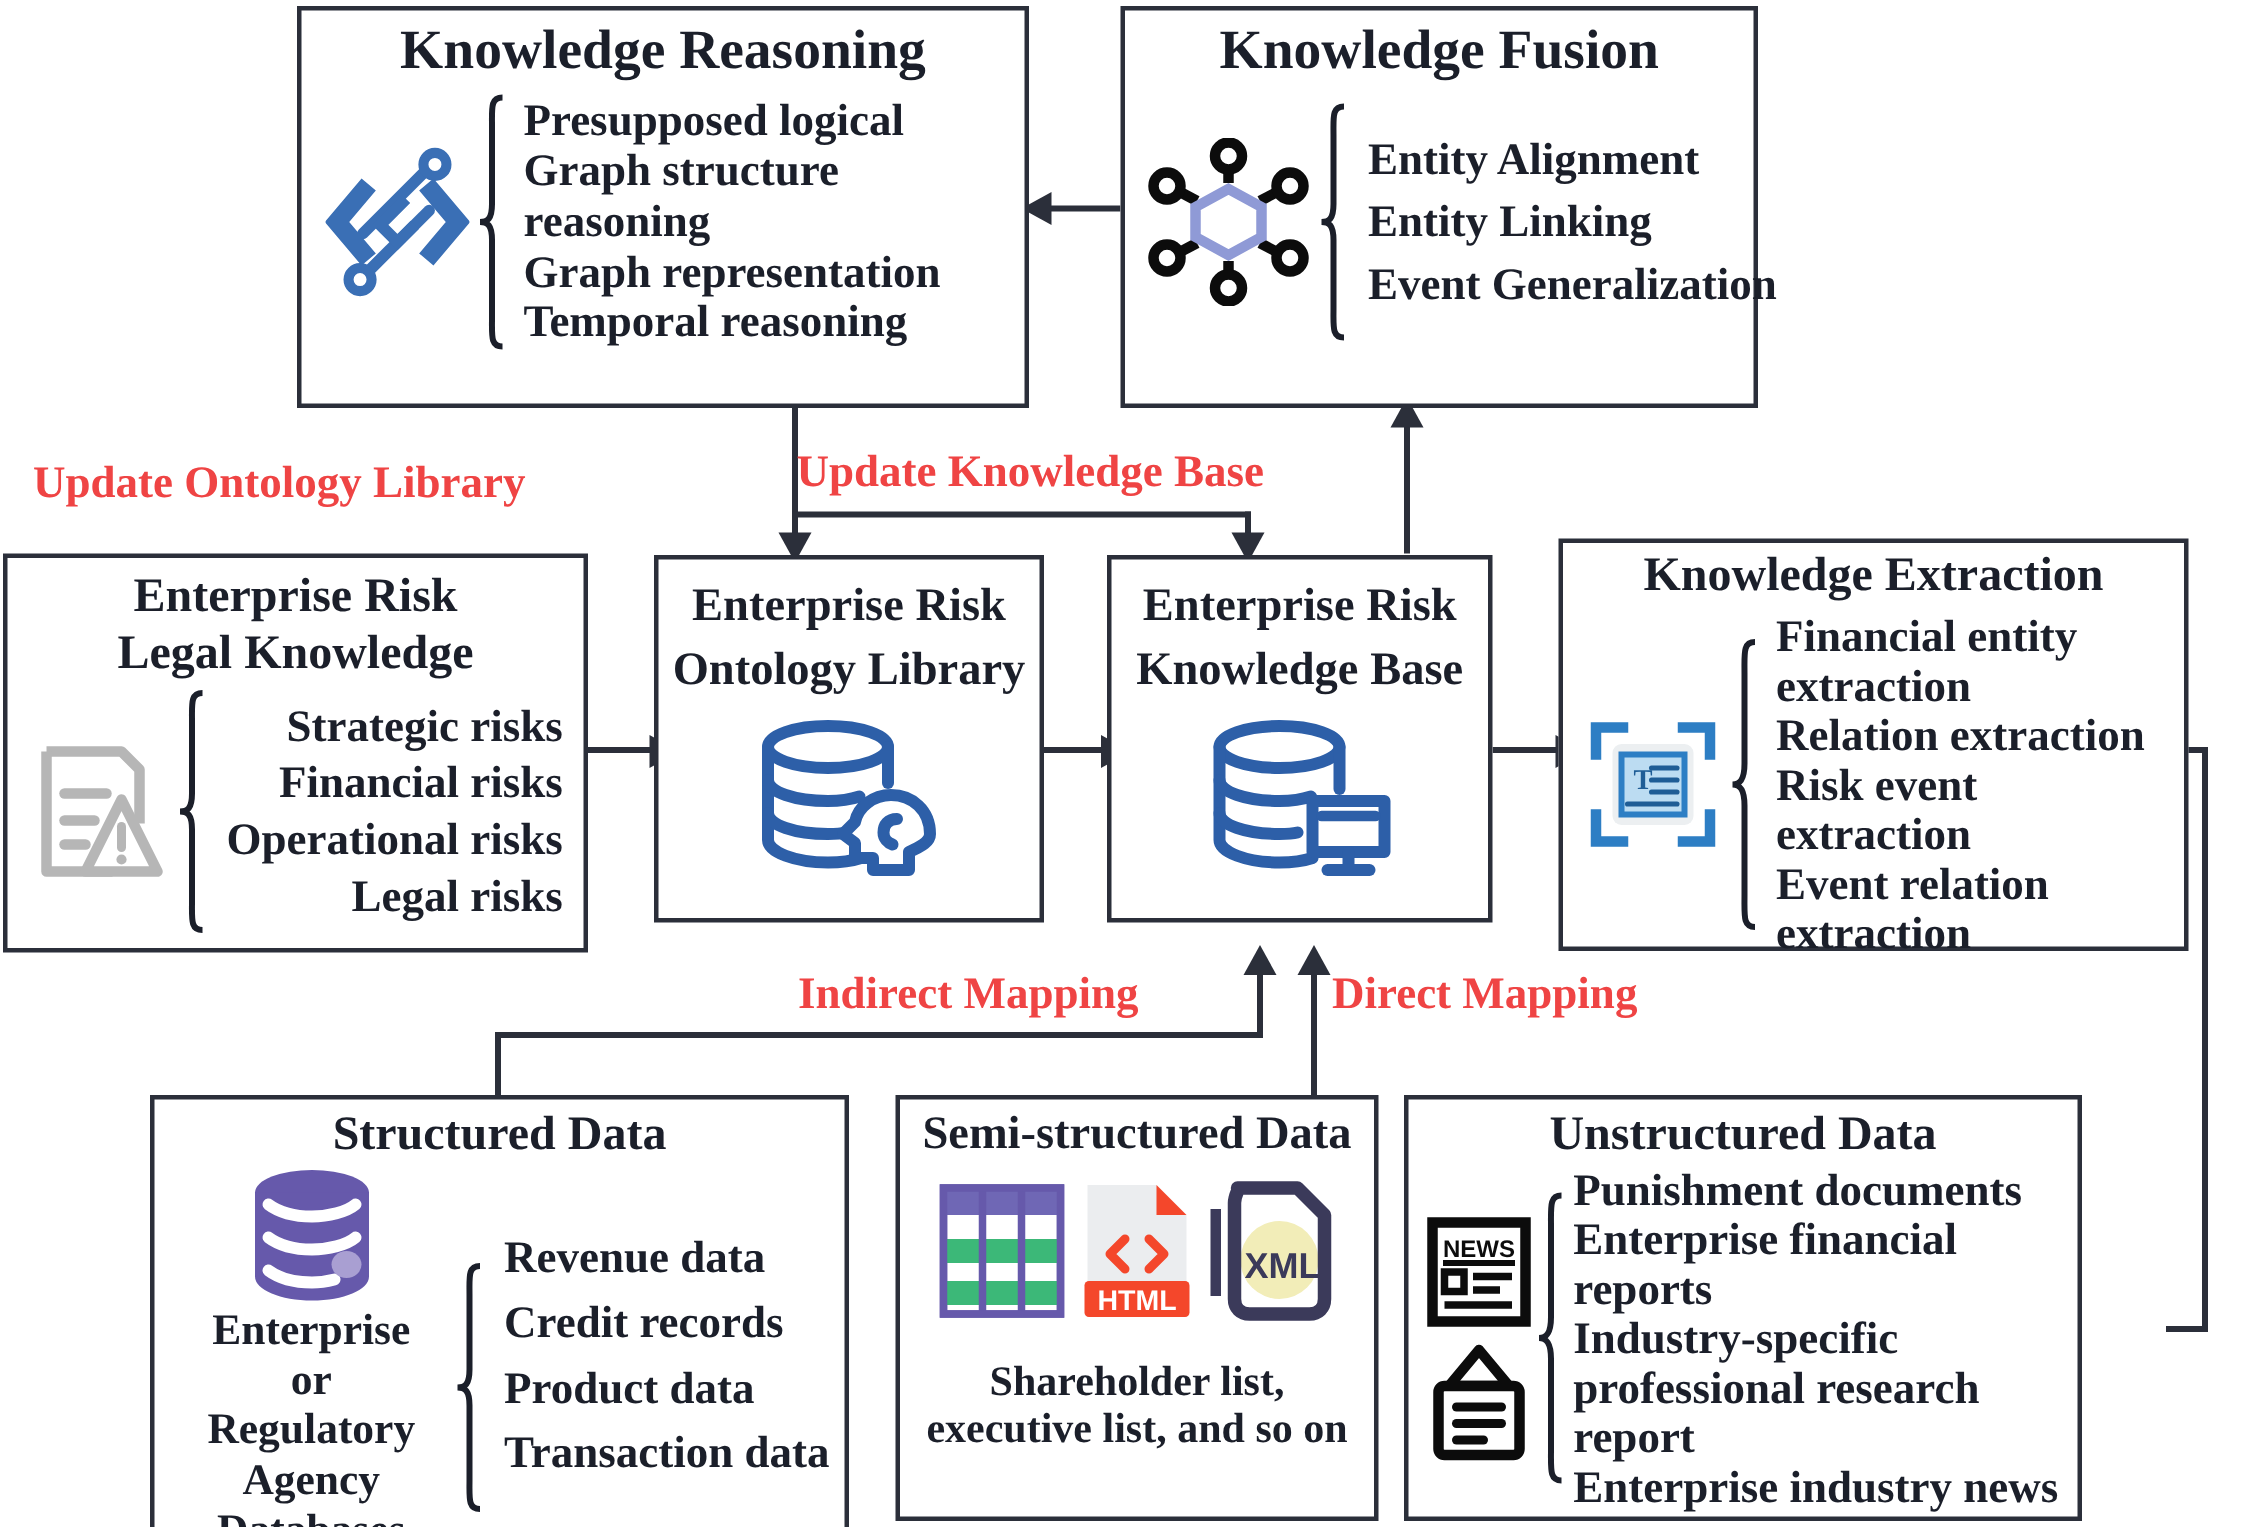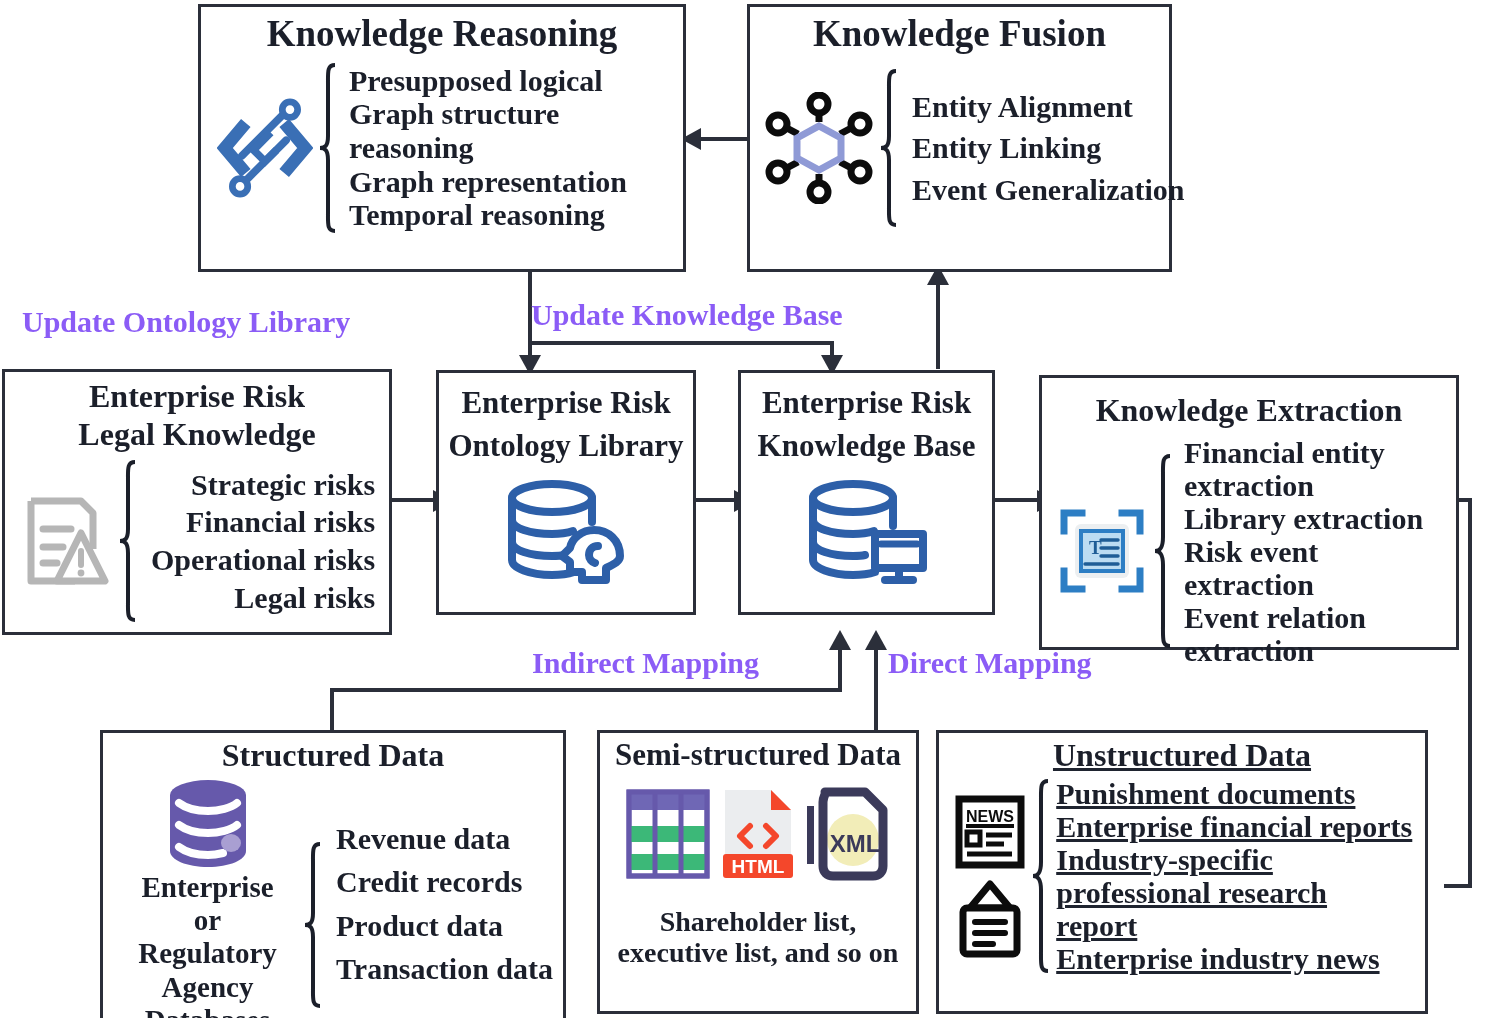--- a/index.html
+++ b/index.html
@@ -54,21 +54,21 @@
     align-items: center;
   }
   .brace svg { display: block; }
 
   .icon { flex: 0 0 auto; display: flex; align-items: center; justify-content: center; }
 
   .conn-label {
     position: absolute;
     font-weight: bold;
     font-size: 30px;
-    color: #8b5cf6;
+    color: #ef4444;
     white-space: nowrap;
   }
 
   .line {
     position: absolute;
     background: #2b2f3a;
   }
   .arrow {
     position: absolute;
     width: 0; height: 0;
@@ -288,21 +288,21 @@
         <g fill="none" stroke="#2d5fa8" stroke-width="8" stroke-linejoin="round" stroke-linecap="round">
           <rect x="72" y="58" width="48" height="34"></rect>
           <path d="M96 92 V102"></path>
           <path d="M82 104 H110"></path>
         </g>
         <path d="M78 68 H114" stroke="#2d5fa8" stroke-width="7" stroke-linecap="round"></path>
       </svg>
     </div>
   </div>
 
-  <div class="box" style="left:1039px; top:375px; width:420px; height:275px; padding:16px 10px;">
+  <div class="box" style="left:1039px; top:359px; width:420px; height:275px; padding:4px 10px;">
     <div class="box-title title-md">Knowledge Extraction</div>
     <div class="row" style="margin-top:8px;">
       <div class="icon" style="width:100px;">
         <svg width="88" height="88" viewBox="0 0 88 88">
           <g stroke="#2d7ec4" stroke-width="7" fill="none" stroke-linecap="square">
             <path d="M6 24 V6 H24"></path>
             <path d="M64 6 H82 V24"></path>
             <path d="M82 64 V82 H64"></path>
             <path d="M24 82 H6 V64"></path>
           </g>
@@ -317,21 +317,21 @@
           </g>
         </svg>
       </div>
       <div class="brace">
         <svg width="22" height="196" viewBox="0 0 22 196" preserveAspectRatio="none">
           <path d="M18 3 C10 3 11 10 11 24 L11 84 C11 95 8 98 3 98 C8 98 11 101 11 112 L11 172 C11 186 10 193 18 193" fill="none" stroke="#1b1f2a" stroke-width="4"></path>
         </svg>
       </div>
       <div class="bullets wrap" style="margin-left:10px; width:275px; line-height:1.1;">
         <div>Financial entity extraction</div>
-        <div>Library extraction</div>
+        <div>Relation extraction</div>
         <div>Risk event extraction</div>
         <div>Event relation extraction</div>
       </div>
     </div>
   </div>
 
   <div class="box" style="left:100px; top:730px; width:466px; height:348px; padding:6px 10px;">
     <div class="box-title title-md">Structured Data</div>
     <div class="row" style="margin-top:4px; align-items:flex-start;">
       <div style="width:200px;">
@@ -394,21 +394,21 @@
           <rect x="2" y="20" width="7" height="58" fill="#3b3a5a"></rect>
           <circle cx="48" cy="54" r="26" fill="#f2edb8"></circle>
           <path d="M20 6 H60 L78 24 V80 C78 86 74 90 68 90 H28 C22 90 18 86 18 80 V16 C18 10 22 6 20 6 Z" fill="none" stroke="#3b3a5a" stroke-width="9" stroke-linejoin="round"></path>
           <text x="50" y="66" text-anchor="middle" font-family="'Liberation Sans', sans-serif" font-size="24" font-weight="bold" fill="#3b3a5a">XML</text>
         </svg>
       </div>
     </div>
     <div class="sub-caption" style="margin-top:24px; padding:0 4px;text-align:center;">Shareholder list, executive list, and so on</div>
   </div>
 
-  <div class="box" style="left:936px; top:730px; width:492px; height:284px; padding:6px 10px;text-decoration:underline;">
+  <div class="box" style="left:936px; top:730px; width:452px; height:284px; padding:6px 10px;">
     <div class="box-title title-md">Unstructured Data</div>
     <div class="row" style="margin-top:4px;">
       <div style="width:86px;">
         <div class="icon">
           <svg width="72" height="76" viewBox="0 0 72 76">
             <rect x="5" y="5" width="62" height="66" fill="#ffffff" stroke="#0c0c0c" stroke-width="7"></rect>
             <text x="36" y="28" text-anchor="middle" font-family="'Liberation Sans', sans-serif" font-size="16" font-weight="bold" fill="#0c0c0c">NEWS</text>
             <path d="M12 32 H60" stroke="#0c0c0c" stroke-width="4"></path>
             <rect x="13" y="38" width="13" height="13" fill="none" stroke="#0c0c0c" stroke-width="5"></rect>
             <g stroke="#0c0c0c" stroke-width="5" stroke-linecap="butt">

